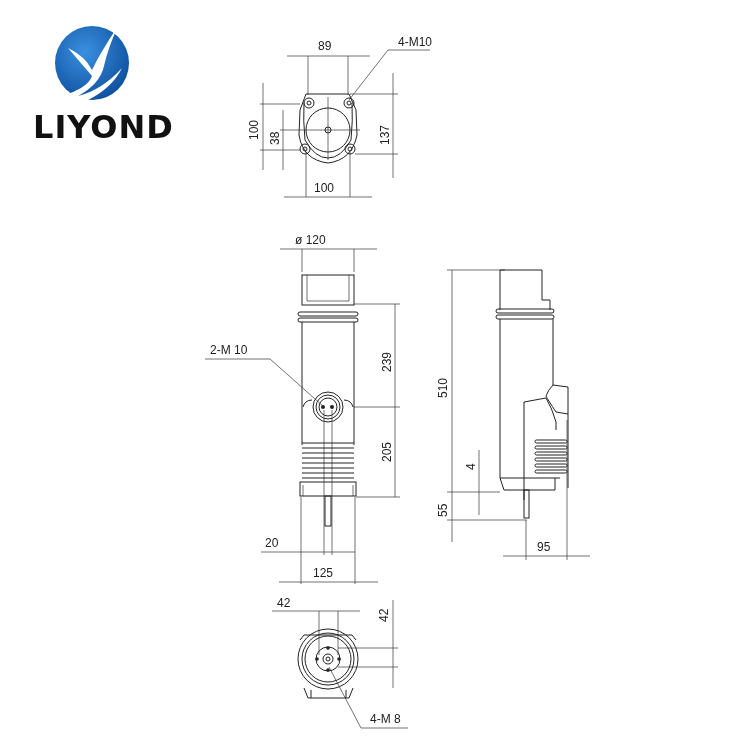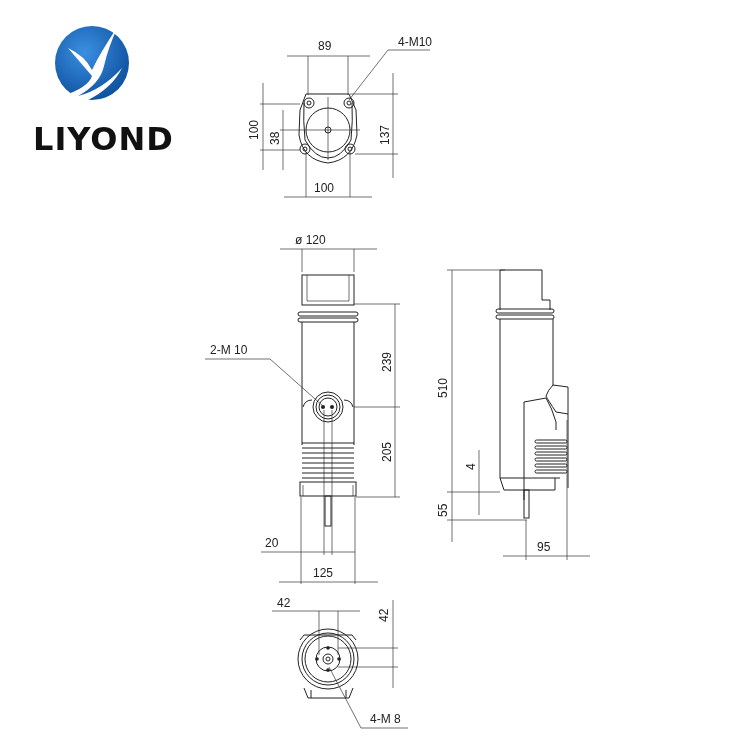--- a/index.html
+++ b/index.html
@@ -1,18 +1,18 @@
 <!DOCTYPE html>
 <html><head>
 <meta charset="utf-8">
 <style>
   html,body{margin:0;padding:0;background:#ffffff;}
   body{width:750px;height:750px;position:relative;overflow:hidden;font-family:"Liberation Sans",sans-serif;}
   #logo{position:absolute;left:30px;top:18px;width:150px;height:130px;}
-  #logo-text{position:absolute;left:33px;top:120px;font-family:"DejaVu Sans",sans-serif;font-weight:bold;font-size:32px;letter-spacing:1px;color:#111;text-align:right;}
+  #logo-text{position:absolute;left:33px;top:108px;font-family:"DejaVu Sans",sans-serif;font-weight:bold;font-size:32px;letter-spacing:1px;color:#111;text-align:right;}
   svg.drawing{position:absolute;left:0;top:0;width:750px;height:750px;}
   .ln{stroke:#222;stroke-width:1;fill:none;}
   .thin{stroke:#333;stroke-width:0.7;fill:none;}
   .txt{font-family:"Liberation Sans",sans-serif;font-size:12px;fill:#222;}
 </style>
 </head>
 <body>
 
 <div>
   <svg id="logo" viewBox="0 0 150 130">

